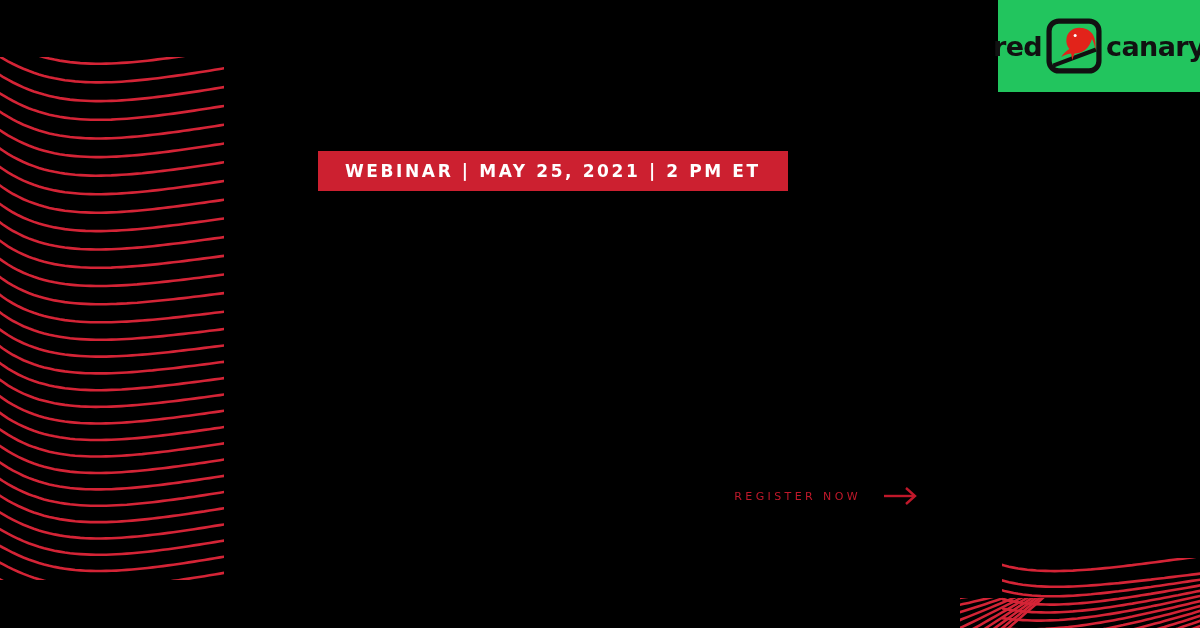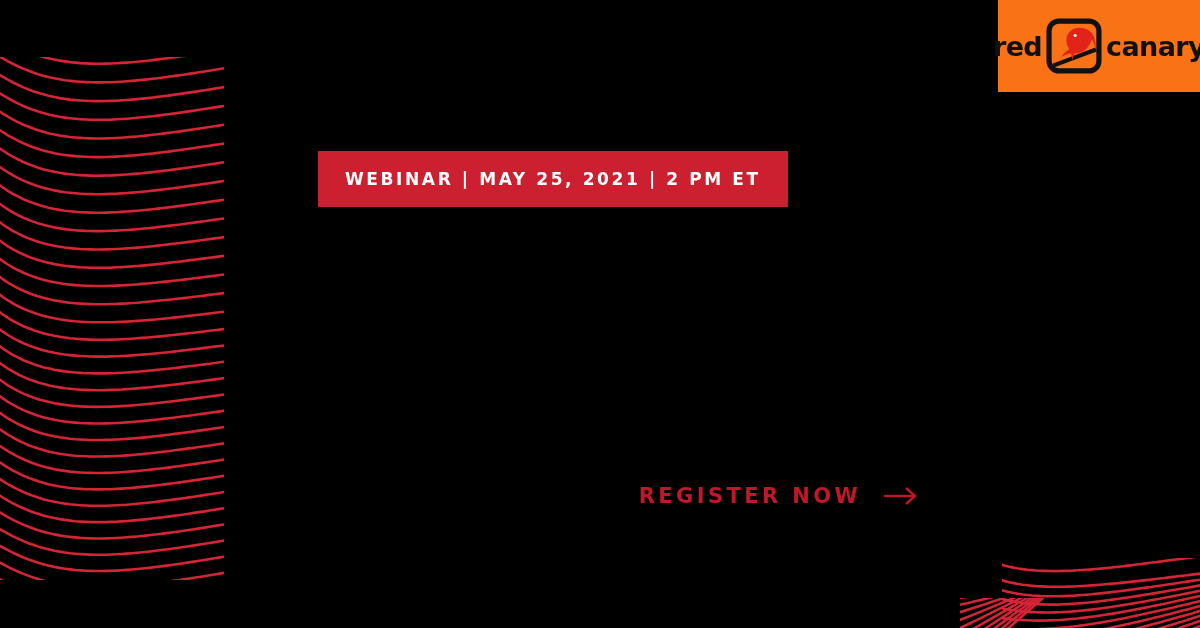--- a/index.html
+++ b/index.html
@@ -24,41 +24,41 @@
   #wave-left  { left:0px;    top:57px;  width:224px; height:523px; }
   #wave-br-lo { left:960px;  top:598px; width:240px; height:30px;  }
   #wave-br-hi { left:1002px; top:558px; width:198px; height:70px;  }
   .wave-art svg { display:block; }
 
   
   #logo-panel {
     position:absolute;
     left:998px; top:0px;
     width:202px; height:92px;
-    background:#f97316;
+    background:#22c55e;
     display:flex;
     align-items:center;
     justify-content:center;
   }
   #logo-lockup { display:flex; align-items:center; gap:3px; }
   .logo-word {
     font-family:"DejaVu Sans", sans-serif;
     font-size:27px;
     font-weight:700;
     color:#111111;
     letter-spacing:-0.6px;
     line-height:1;
   }
   #logo-mark { width:58px; height:58px; flex:0 0 auto; }
 
   
   #eyebrow-banner {
     position:absolute;
     left:318px; top:151px;
-    height:56px;
+    height:40px;
     padding:0 27px;
     background:#CC2030;
     display:flex;
     align-items:center;
   }
   #eyebrow-text {
     font-family:"DejaVu Sans", sans-serif;
     font-size:17px;
     font-weight:700;
     color:#ffffff;
@@ -91,22 +91,22 @@
     left:318px; top:485px;
     width:601px;
     display:flex;
     align-items:center;
     justify-content:flex-end;
     gap:22px;
     cursor:pointer;
   }
   #cta-label {
     font-family:"DejaVu Sans", sans-serif;
-    font-size:21px;
-    font-weight:700;
+    font-size:11px;
+    font-weight:400;
     color:#C0182A;
     letter-spacing:3.4px;
     white-space:nowrap;
     line-height:1;
   }
   #cta-arrow { width:36px; height:22px; flex:0 0 auto; }
 </style>
 </head>
 <body>
 

